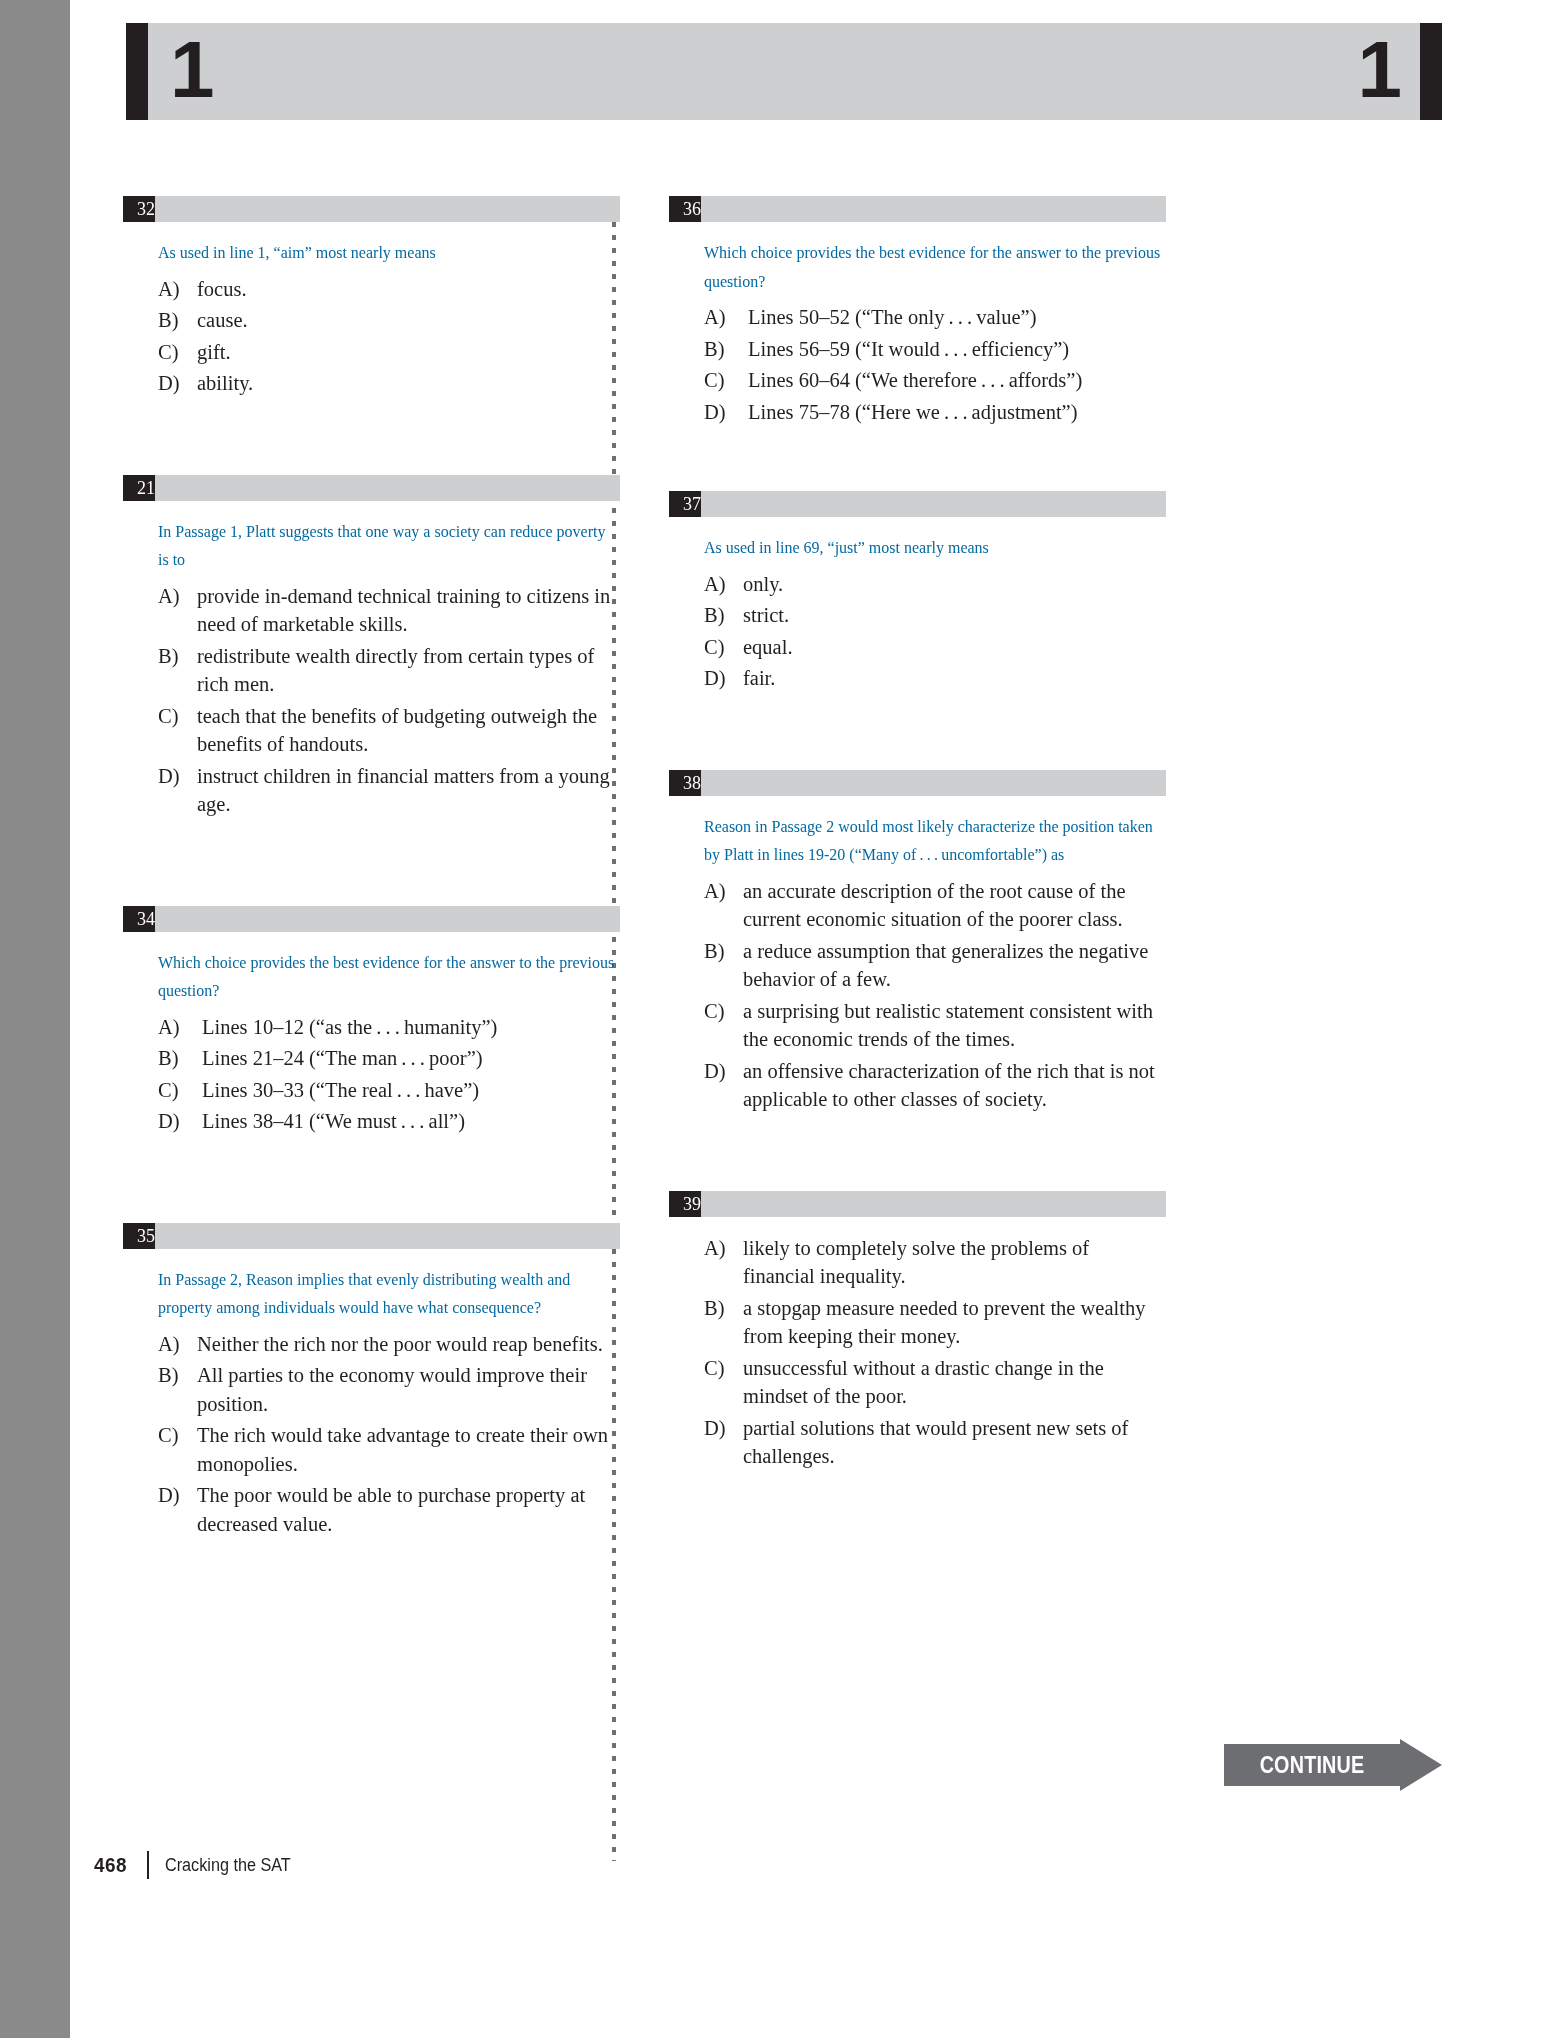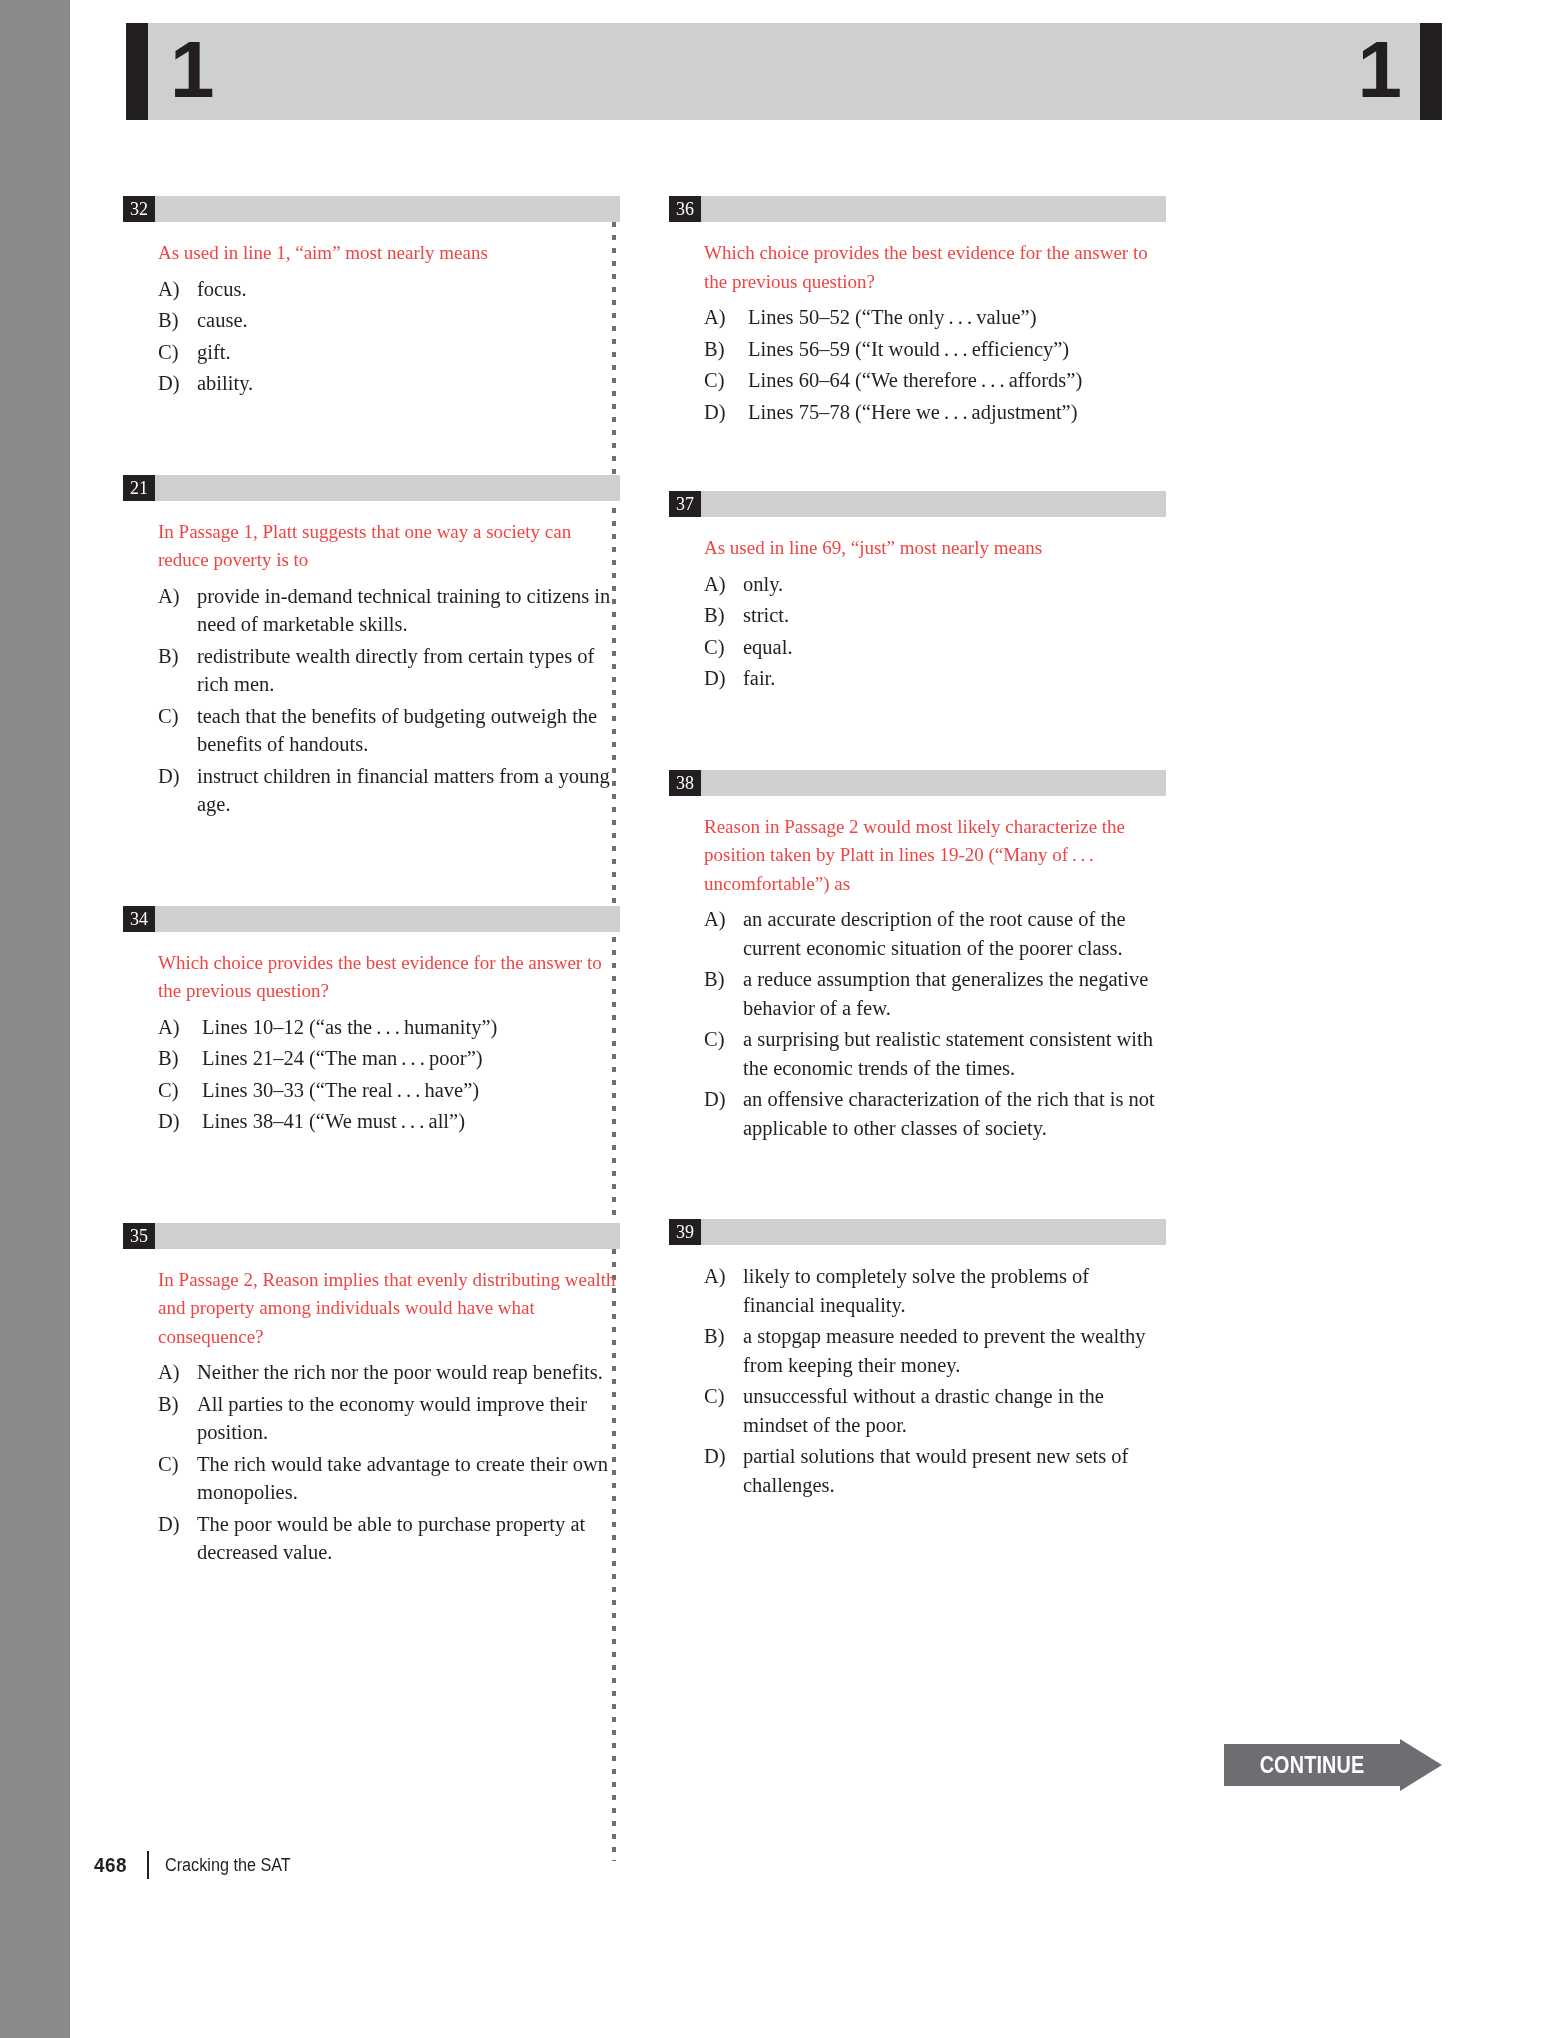--- a/index.html
+++ b/index.html
@@ -100,28 +100,28 @@
   }
   .q-num {
     position: absolute;
     left: 0; top: 0;
     width: 32px; height: 26px;
     background: #231f20;
     color: #ffffff;
     font-family: "Liberation Serif", "DejaVu Serif", serif;
     font-size: 18px;
     line-height: 26px;
-    text-align: center;
+    text-align: right;
   }
   .q-stem {
     margin: 0 0 7px 35px;
     width: 458px;
-    font-size: 19px;
+    font-size: 16px;
     line-height: 28.5px;
-    color: #ef4444;
+    color: #0369a1;
     text-indent: 0;
   }
   .choices {
     margin: 0 0 0 35px;
     padding: 0;
     list-style: none;
   }
   .choice {
     position: relative;
     padding-left: 39px;

